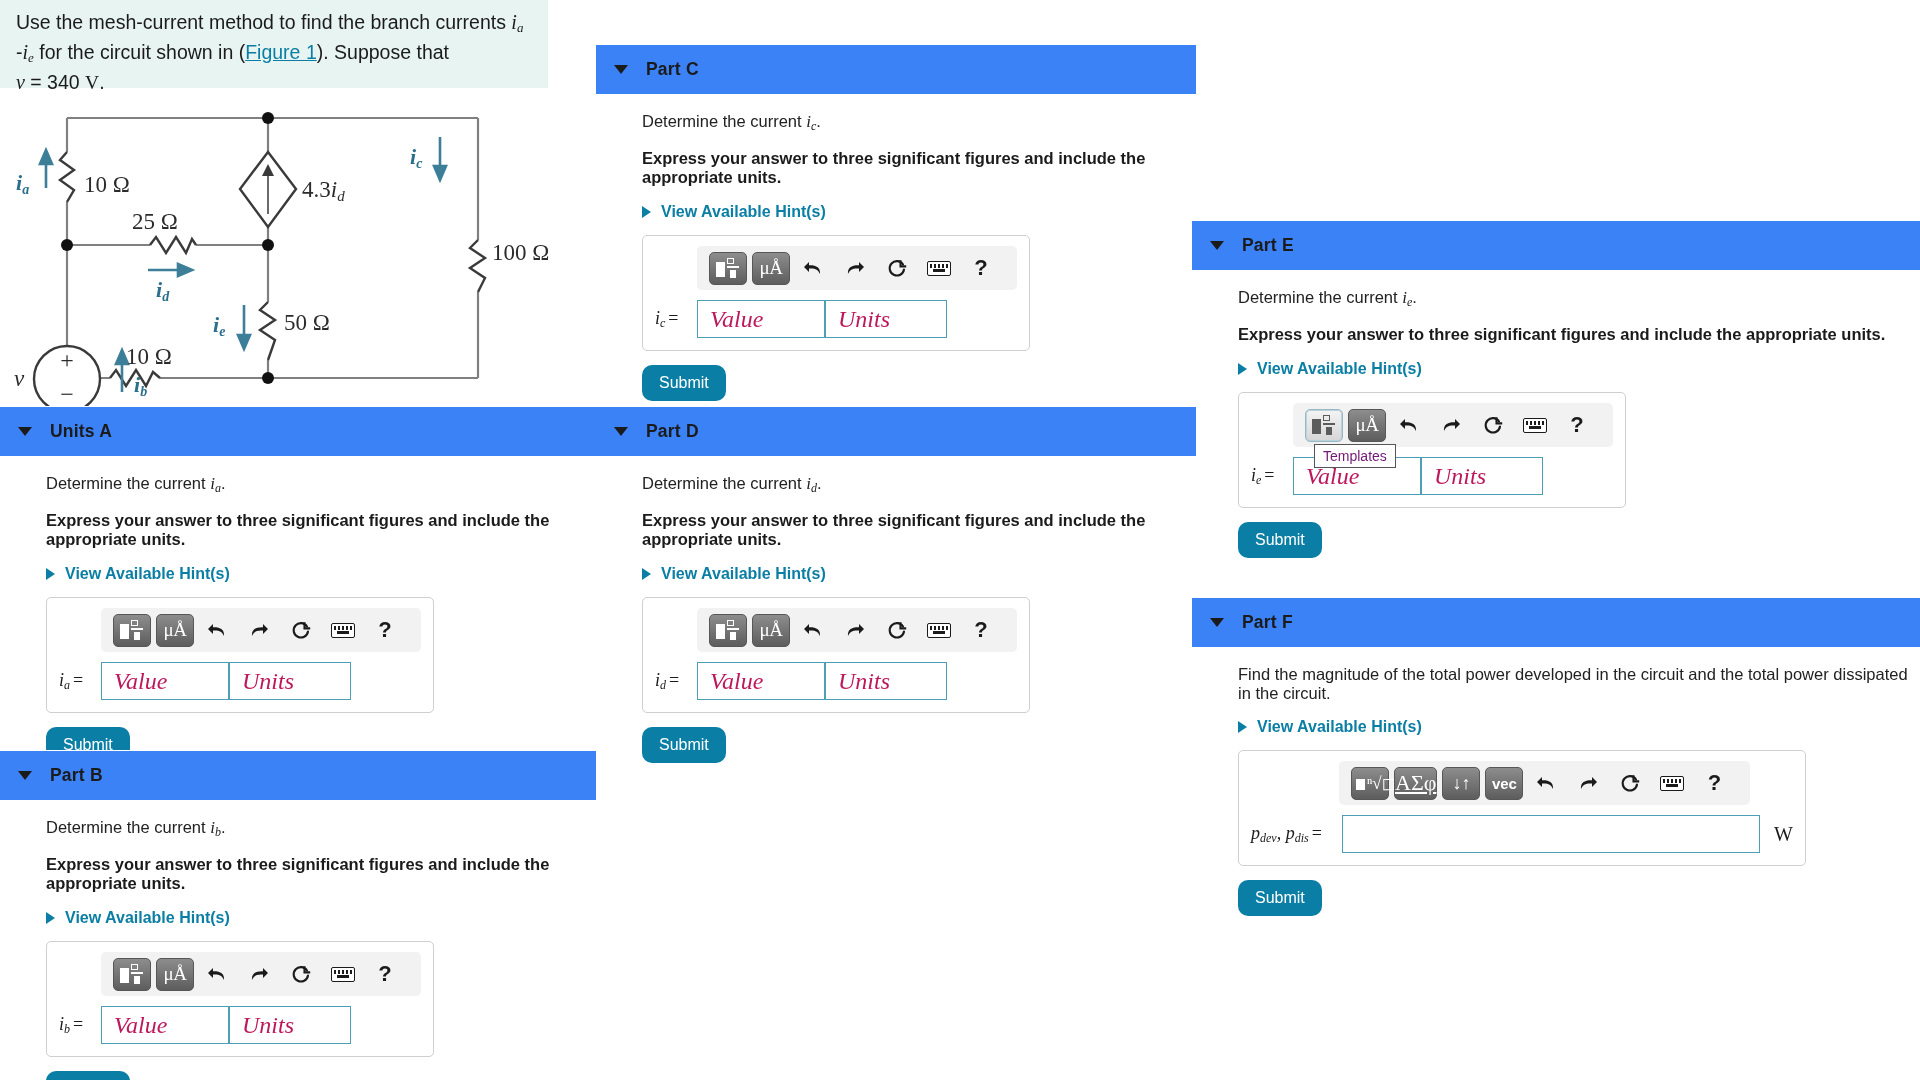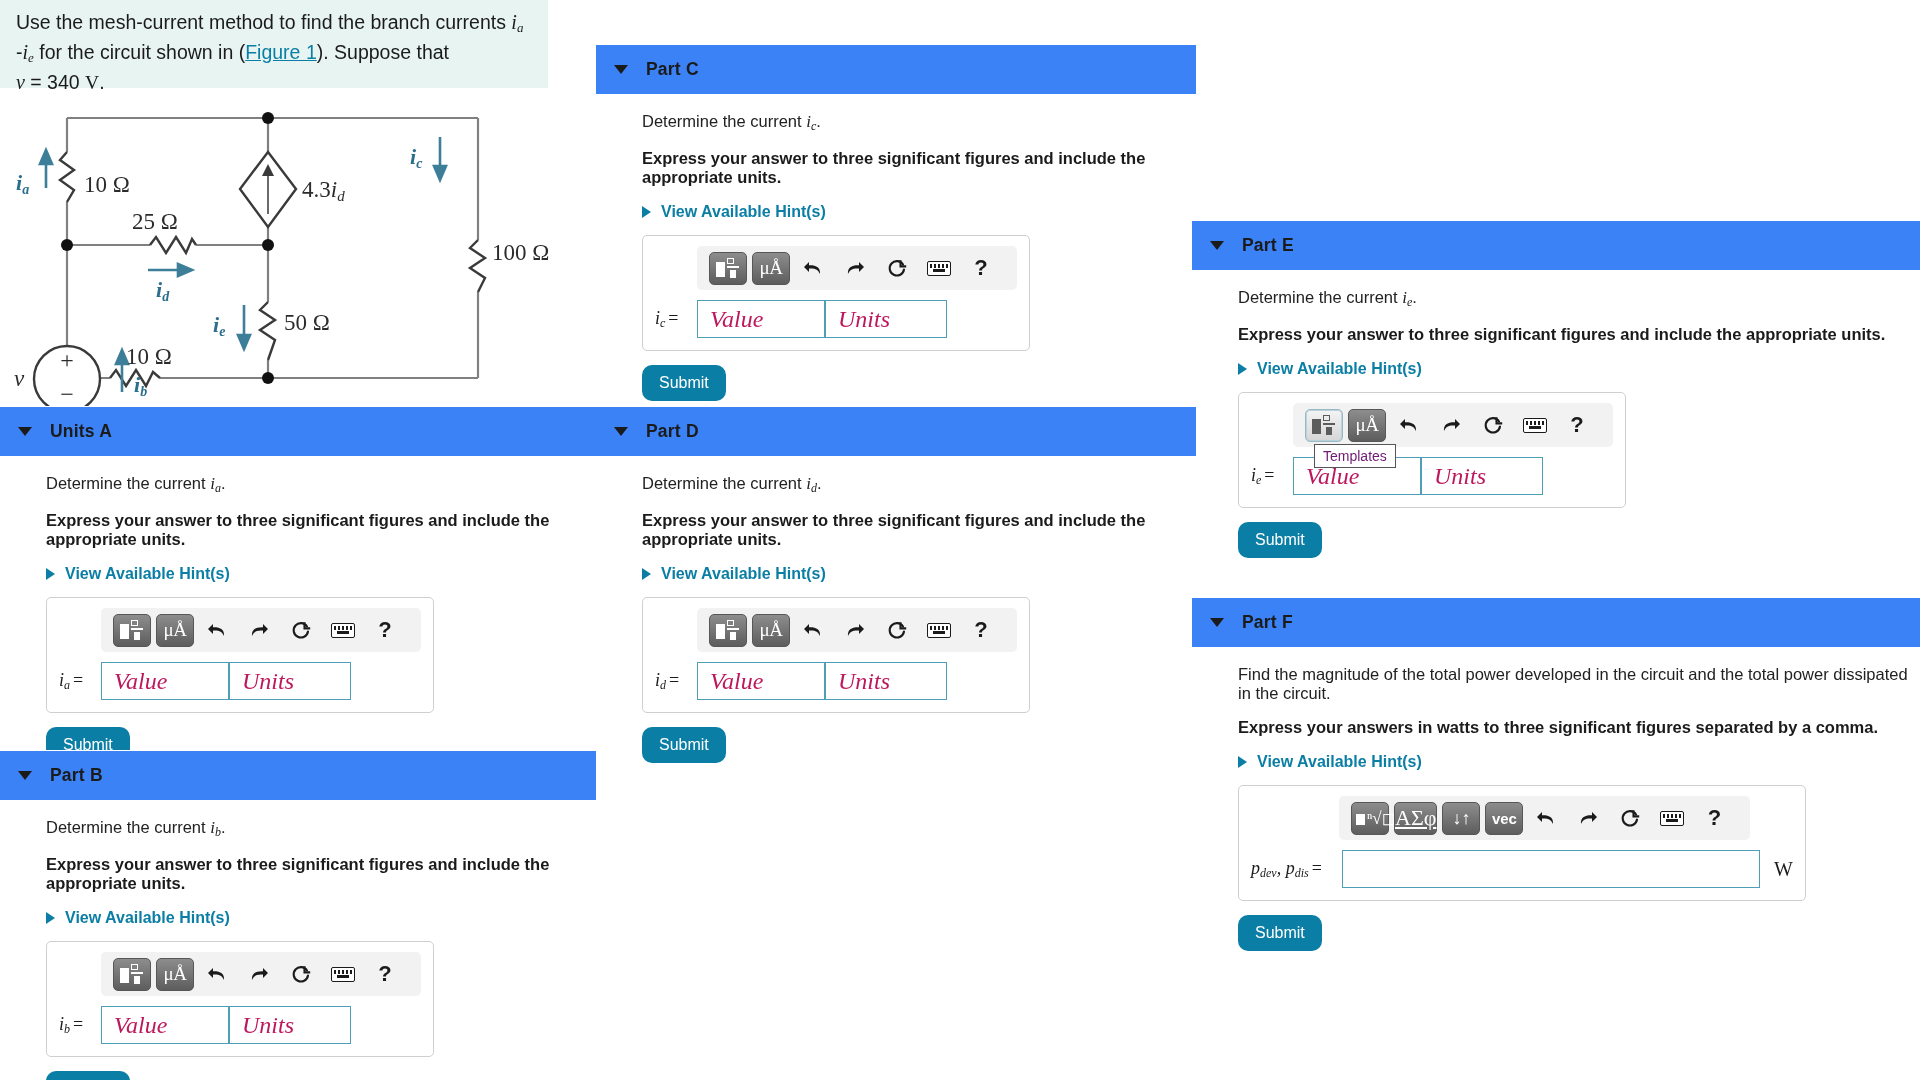--- a/index.html
+++ b/index.html
@@ -592,21 +592,20 @@
     </div>
   </div>
 
   <div class="part" style="left:1192px; top:597px; width:728px;">
     <div class="part-header">
       <div class="caret"></div>
       <span class="part-title">Part F</span>
     </div>
     <div class="part-body">
       <div class="q-line">Find the magnitude of the total power developed in the circuit and the total power dissipated in the circuit.</div>
-      <div class="q-strong">Express your answers in watts to three significant figures separated by a comma.</div>
       <div class="hints">
         <span class="hint-caret"></span>
         <span class="hint-label">View Available Hint(s)</span>
       </div>
       <div class="answer-box">
         <div class="toolbar" style="margin-left:88px;">
           <div class="tb-btn">
             <span class="radg">
                 <i class="sq"></i>
                 <span class="rt">ⁿ√◻</span>

